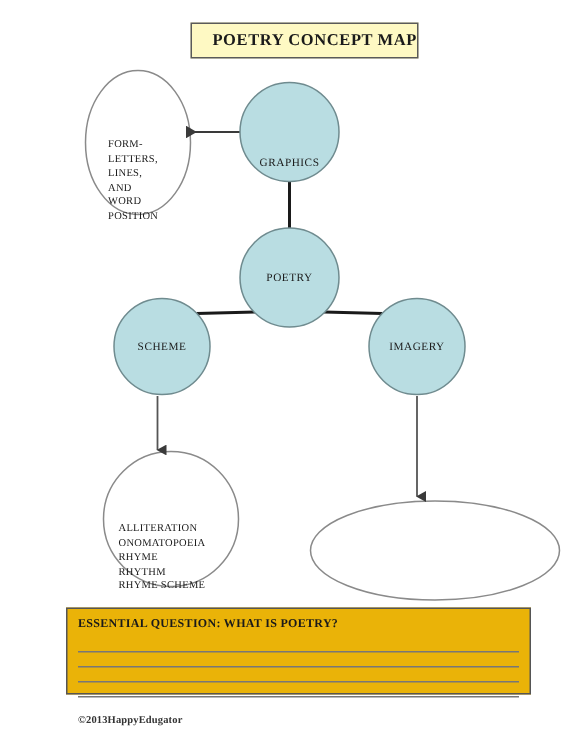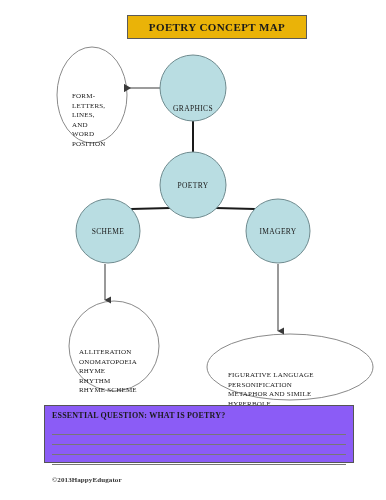--- a/index.html
+++ b/index.html
@@ -26,27 +26,27 @@
     top: 0;
     left: 0;
     width: 386px;
     height: 500px;
   }
   
   .title-box {
     position: absolute;
     left: 127px;
     top: 15px;
-    width: 180px;
+    width: 152px;
     height: 24px;
     border: 1px solid #5a5a5a;
-    background: #eab308;
+    background: #fef9c3;
     display: flex;
     align-items: center;
-    justify-content: center;
+    justify-content: flex-end;
     box-sizing: border-box;
   }
   .title-box .title-text {
     font-size: 11px;
     font-weight: bold;
     letter-spacing: 0.4px;
     white-space: nowrap;
   }
   
   .node-label {
@@ -68,21 +68,21 @@
     margin-top: 26px;
   }
   
   .eq-box {
     position: absolute;
     left: 44px;
     top: 405px;
     width: 310px;
     height: 58px;
     border: 1px solid #555555;
-    background: #8b5cf6;
+    background: #eab308;
     box-sizing: border-box;
     padding: 5px 7px 0 7px;
   }
   .eq-title {
     font-size: 8px;
     font-weight: bold;
     letter-spacing: 0.2px;
     white-space: nowrap;
     margin-bottom: 5px;
   }
@@ -166,24 +166,20 @@
 AND
 WORD
 POSITION</div>
 
   <div class="text-block" style="left:79px; top:322px;">ALLITERATION
 ONOMATOPOEIA
 RHYME
 RHYTHM
 RHYME SCHEME</div>
 
-  <div class="text-block" style="left:228px; top:345px;">FIGURATIVE LANGUAGE
-PERSONIFICATION
-METAPHOR AND SIMILE
-HYPERBOLE</div>
 
   <div class="eq-box">
     <div class="eq-title">ESSENTIAL QUESTION: WHAT IS POETRY?</div>
     <div class="eq-lines">
       <span class="eq-line"></span>
       <span class="eq-line"></span>
       <span class="eq-line"></span>
       <span class="eq-line"></span>
     </div>
   </div>

